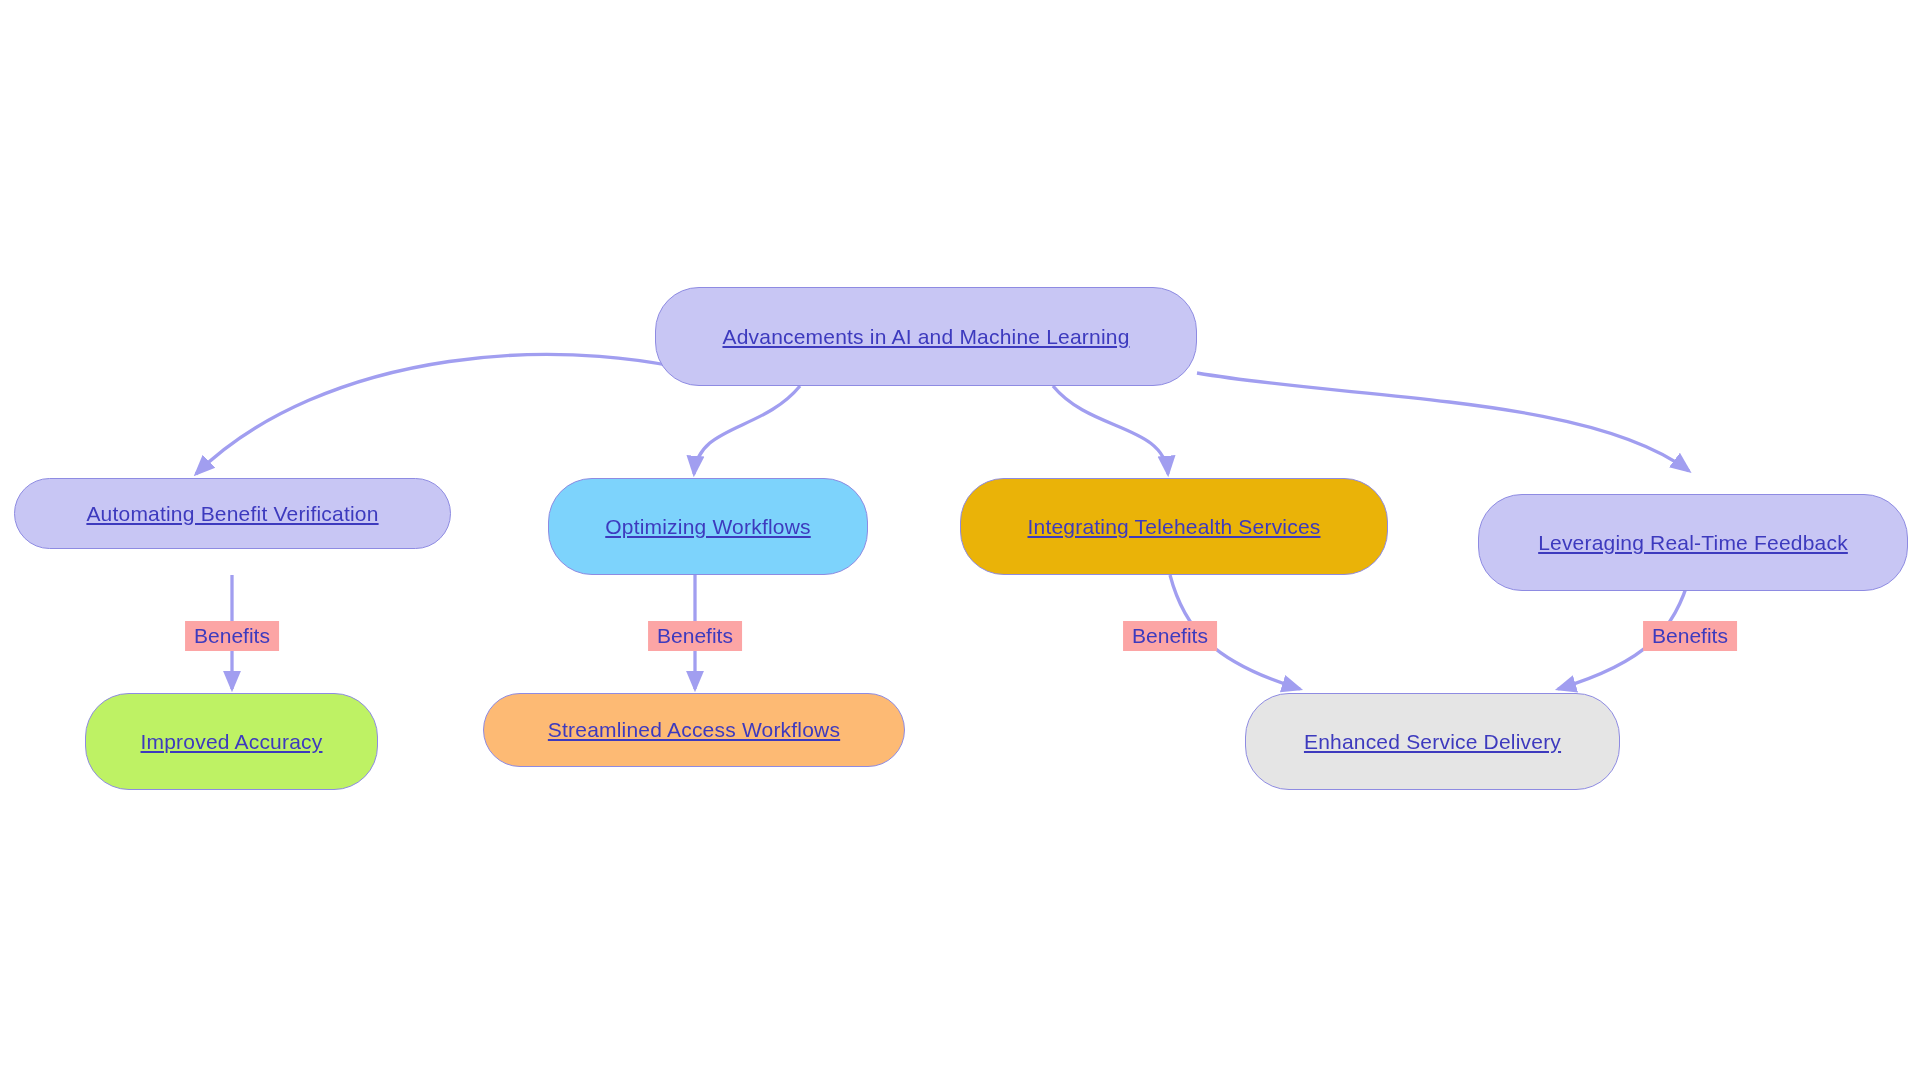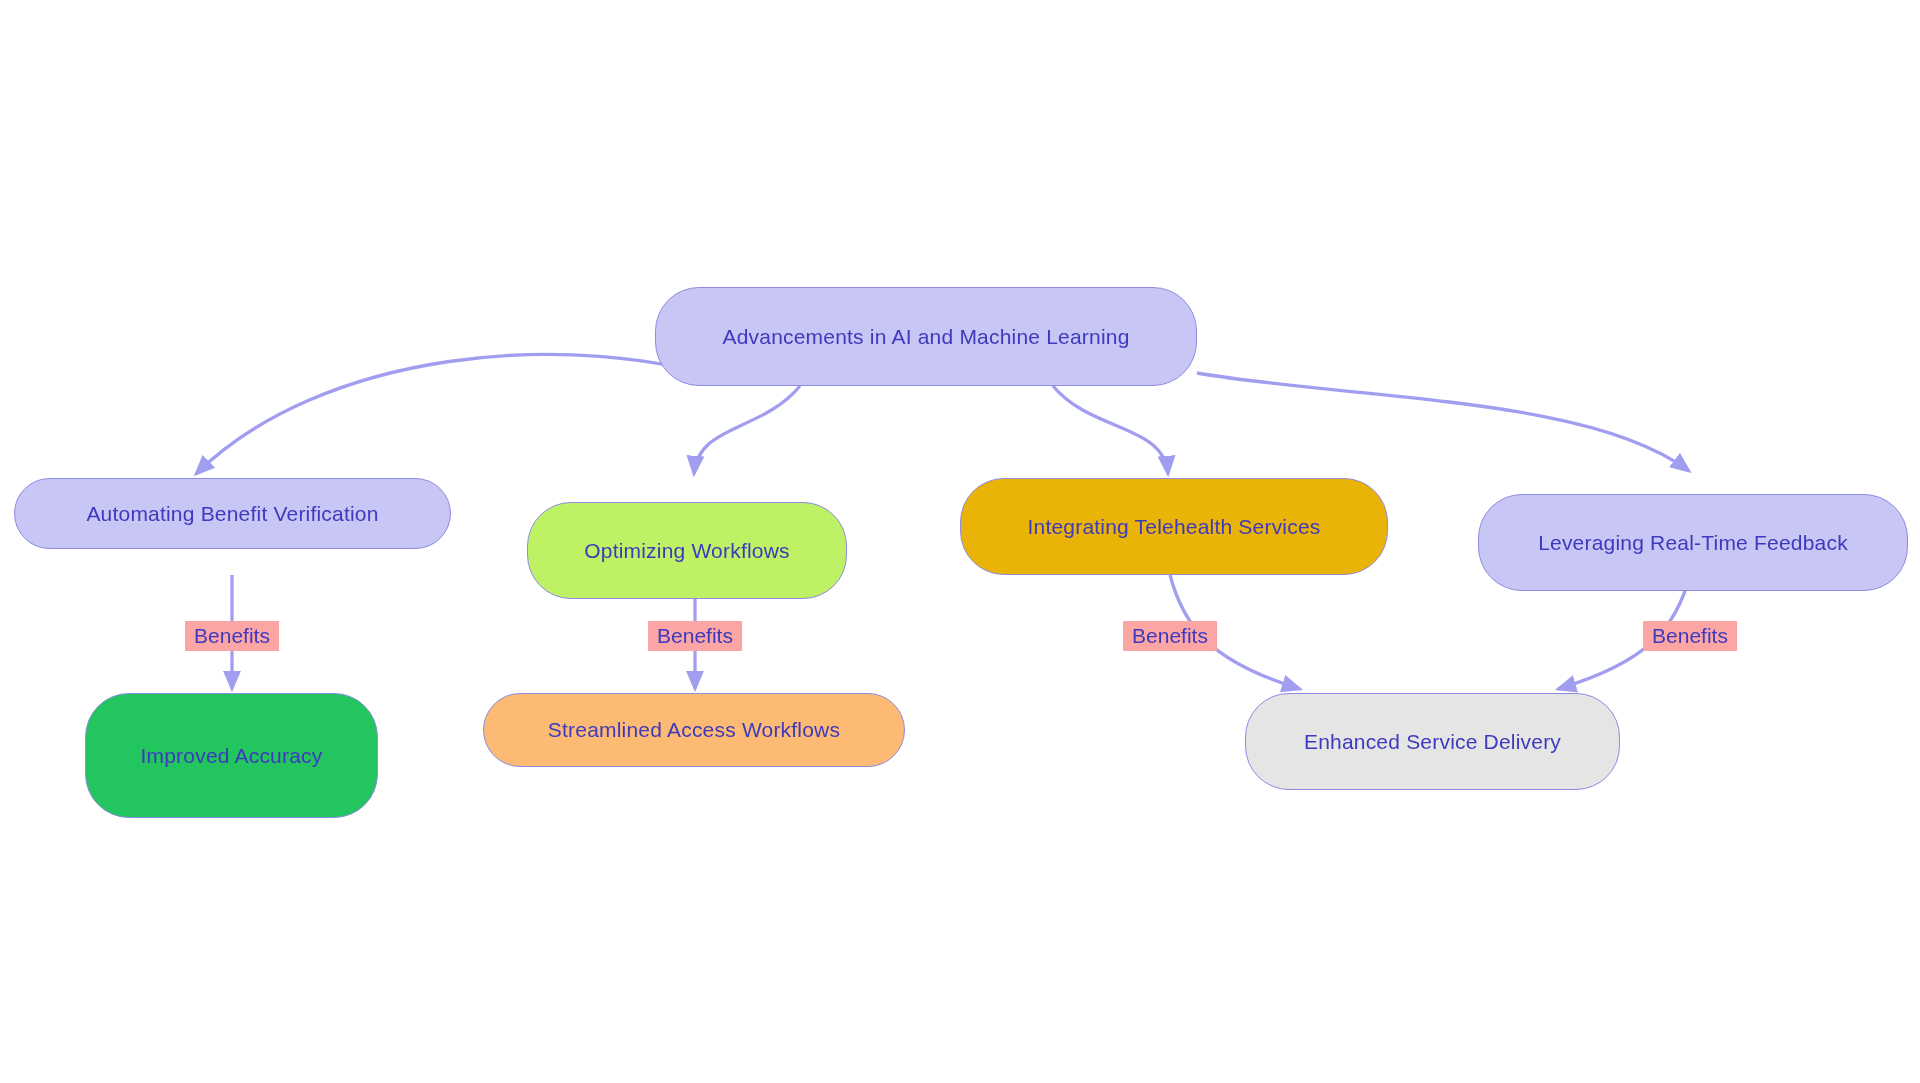--- a/index.html
+++ b/index.html
@@ -16,20 +16,21 @@
     position: absolute;
     box-sizing: border-box;
     display: flex;
     align-items: center;
     justify-content: center;
     text-align: center;
     border-radius: 44px;
     font-size: 21px;
     line-height: 1.2;
     letter-spacing: 0.2px;
+    text-decoration: underline;
   }
   .edge-label {
     position: absolute;
     transform: translate(-50%, -50%);
     background: #fca5a5;
     padding: 3px 9px;
     font-size: 21px;
     white-space: nowrap;
   }
 </style>
@@ -50,24 +51,24 @@
         <path d="M 1197 373 C 1355 400 1590 396 1689 471" fill="none" stroke="#a19ef0" stroke-width="3.3" marker-end="url(#arrowhead)"></path>
         <path d="M 232 575 L 232 689" fill="none" stroke="#a19ef0" stroke-width="3.3" marker-end="url(#arrowhead)"></path>
         <path d="M 695 575 L 695 689" fill="none" stroke="#a19ef0" stroke-width="3.3" marker-end="url(#arrowhead)"></path>
         <path d="M 1170 575 C 1184 628 1212 662 1300 689" fill="none" stroke="#a19ef0" stroke-width="3.3" marker-end="url(#arrowhead)"></path>
         <path d="M 1690 575 C 1676 628 1648 662 1558 689" fill="none" stroke="#a19ef0" stroke-width="3.3" marker-end="url(#arrowhead)"></path>
       </g>
   </svg>
   <div id="node-layer">
       <div class="node" style="left: 655px; top: 287px; width: 542px; height: 99px; background: rgb(200, 198, 244); border: 1.5px solid rgb(142, 139, 226); color: rgb(61, 58, 190);">Advancements in AI and Machine Learning</div>
       <div class="node" style="left: 14px; top: 478px; width: 437px; height: 71px; background: rgb(200, 198, 244); border: 1.5px solid rgb(142, 139, 226); color: rgb(61, 58, 190);">Automating Benefit Verification</div>
-      <div class="node" style="left: 527px; top: 478px; width: 320px; height: 97px; background: #bef264; border: 1.5px solid rgb(142, 139, 226); color: rgb(61, 58, 190); margin-top: 24px;">Optimizing Workflows</div>
+      <div class="node" style="left: 548px; top: 478px; width: 320px; height: 97px; background: #7dd3fc; border: 1.5px solid rgb(142, 139, 226); color: rgb(61, 58, 190);">Optimizing Workflows</div>
       <div class="node" style="left: 960px; top: 478px; width: 428px; height: 97px; background: #eab308; border: 1.5px solid rgb(142, 139, 226); color: rgb(61, 58, 190);">Integrating Telehealth Services</div>
       <div class="node" style="left: 1478px; top: 478px; width: 430px; height: 97px; background: rgb(200, 198, 244); border: 1.5px solid rgb(142, 139, 226); color: rgb(61, 58, 190); margin-top: 16px;">Leveraging Real-Time Feedback</div>
-      <div class="node" style="left: 85px; top: 693px; width: 293px; height: 125px; background: #22c55e; border: 1.5px solid rgb(142, 139, 226); color: rgb(61, 58, 190);">Improved Accuracy</div>
+      <div class="node" style="left: 85px; top: 693px; width: 293px; height: 97px; background: #bef264; border: 1.5px solid rgb(142, 139, 226); color: rgb(61, 58, 190);">Improved Accuracy</div>
       <div class="node" style="left: 483px; top: 693px; width: 422px; height: 74px; background: #fdba74; border: 1.5px solid rgb(142, 139, 226); color: rgb(61, 58, 190);">Streamlined Access Workflows</div>
       <div class="node" style="left: 1245px; top: 693px; width: 375px; height: 97px; background: #e5e5e5; border: 1.5px solid rgb(142, 139, 226); color: rgb(61, 58, 190);">Enhanced Service Delivery</div>
     </div>
   <div id="label-layer">
       <div class="edge-label" style="left: 232px; top: 636px; color: rgb(61, 58, 190);">Benefits</div>
       <div class="edge-label" style="left: 695px; top: 636px; color: rgb(61, 58, 190);">Benefits</div>
       <div class="edge-label" style="left: 1170px; top: 636px; color: rgb(61, 58, 190);">Benefits</div>
       <div class="edge-label" style="left: 1690px; top: 636px; color: rgb(61, 58, 190);">Benefits</div>
     </div>
 </div>

